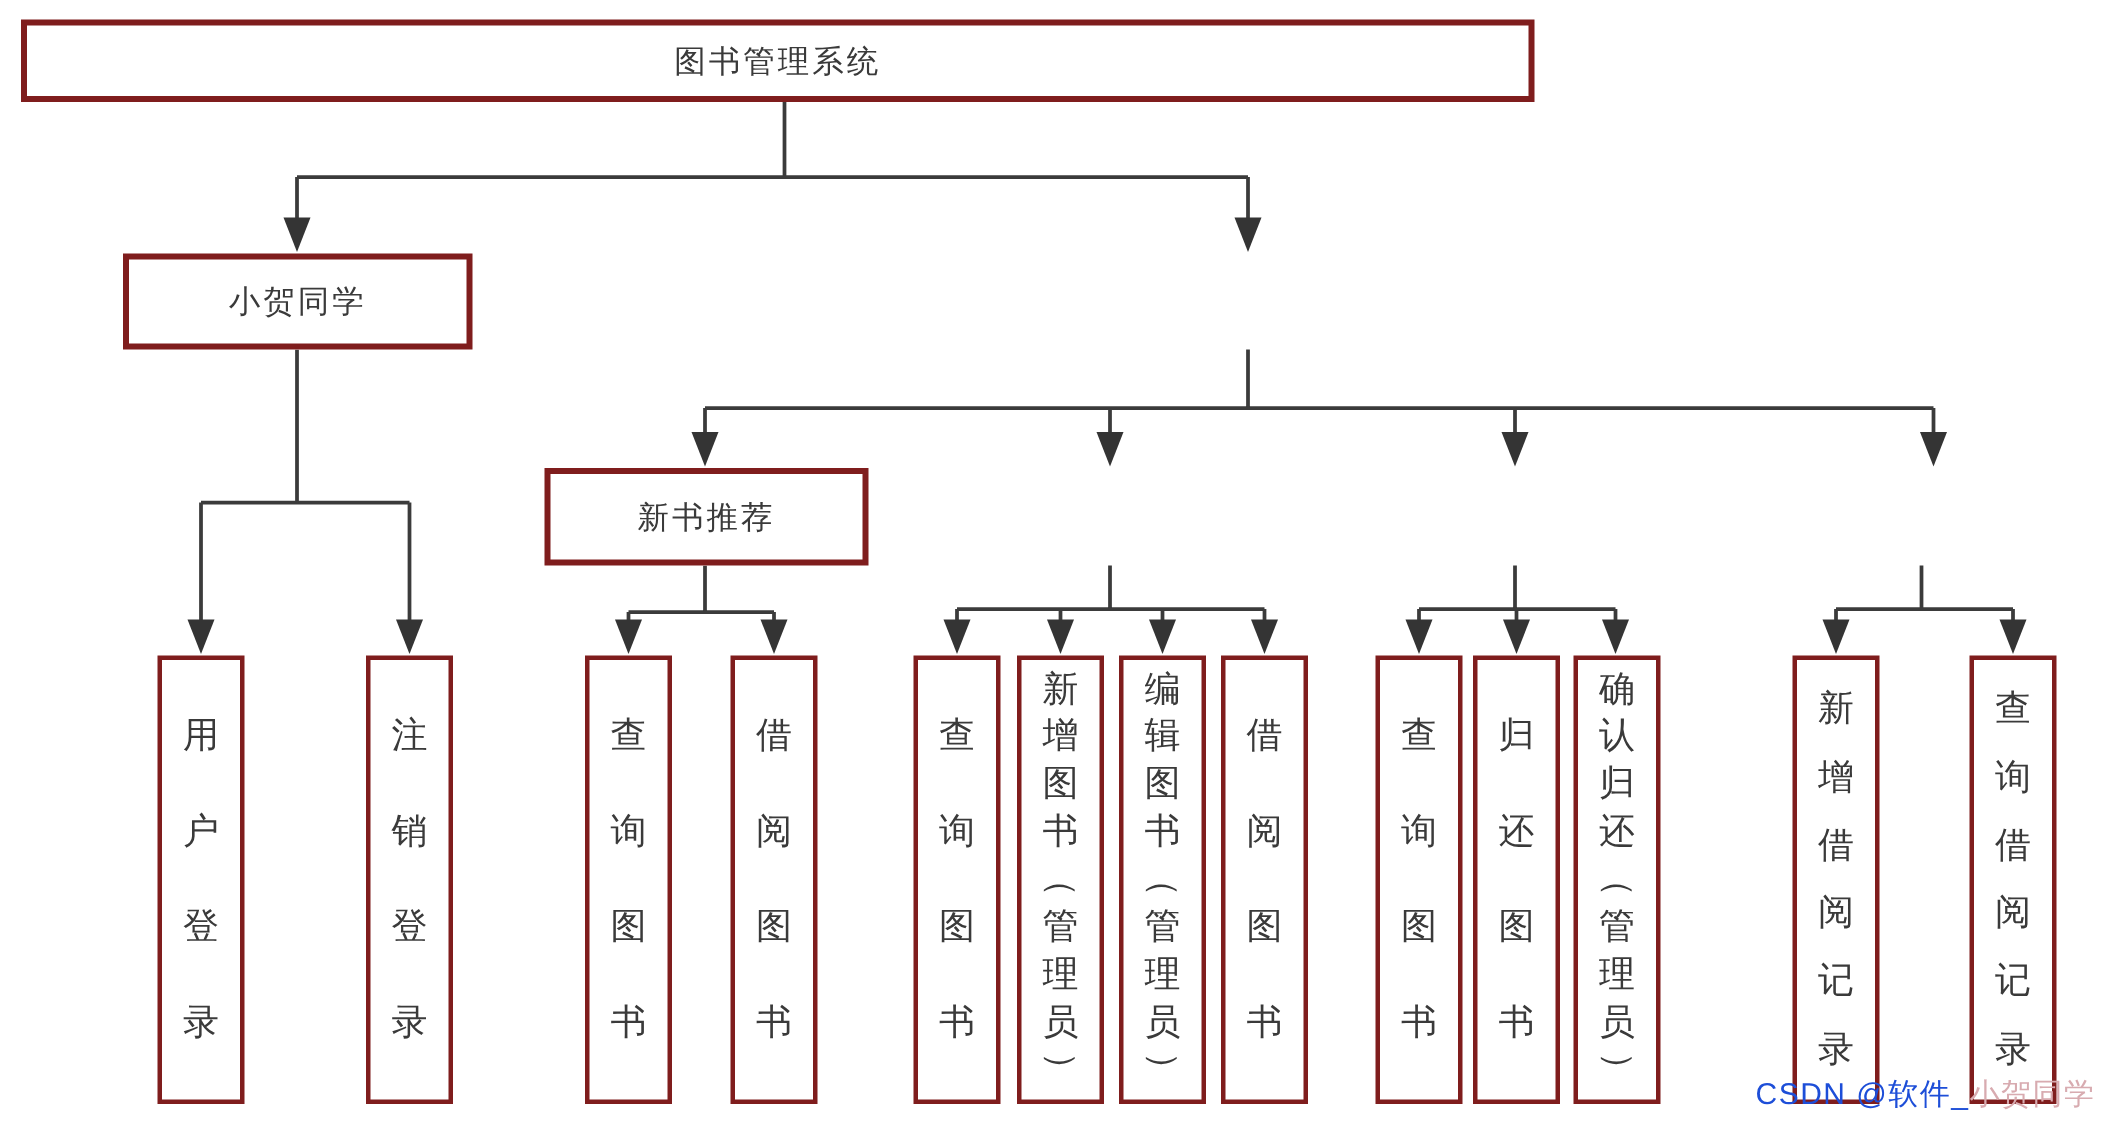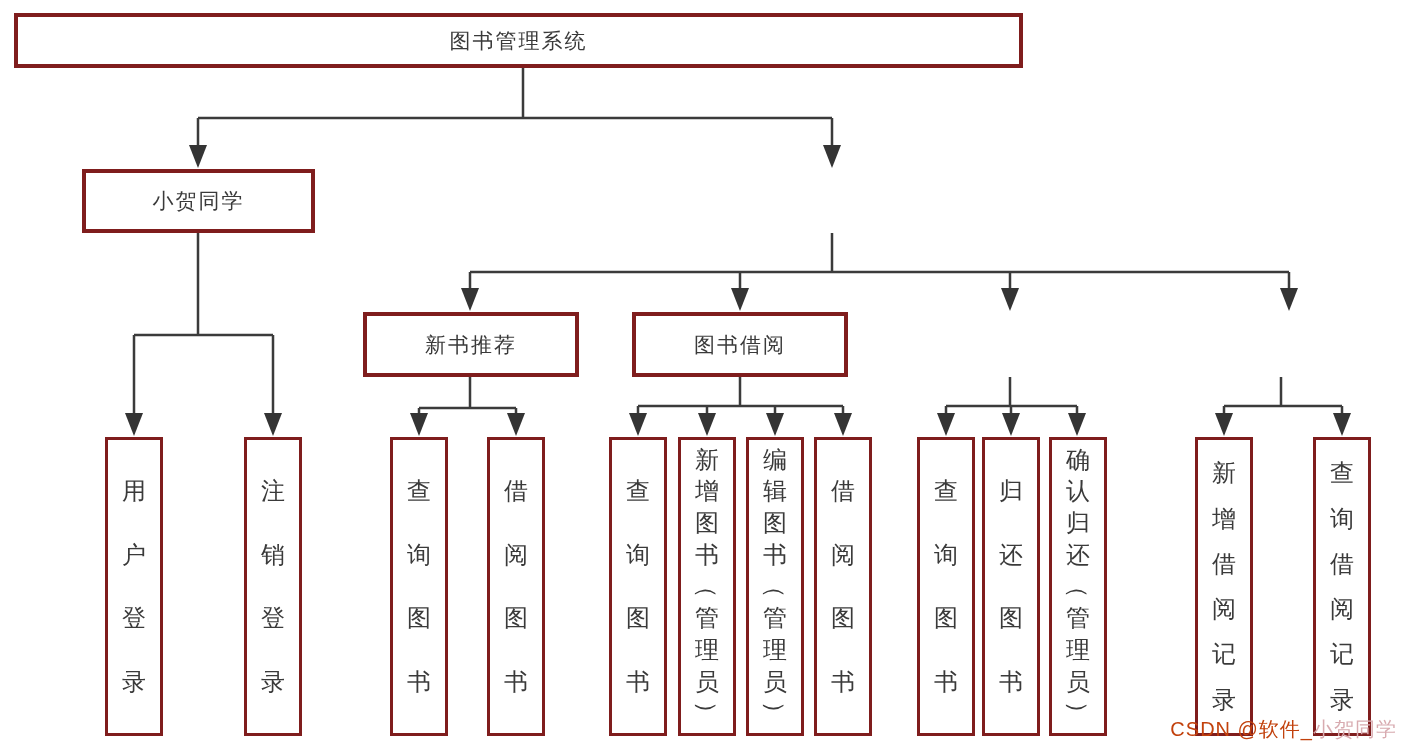--- a/index.html
+++ b/index.html
@@ -29,21 +29,21 @@
   }
   .leaf span{display:block;line-height:1;}
   .leaf span.rot{transform:rotate(90deg);}
   #watermark{
     position:absolute;
     right:8px;bottom:4px;
     font-size:20px;letter-spacing:1px;
     z-index:5;
     white-space:nowrap;
   }
-  #watermark .wm-gray{color:#c2410c;}
+  #watermark .wm-gray{color:#1d4ed8;}
   #watermark .wm-pink{color:#d8abb0;}
 </style>
 </head>
 <body>
 
 <div id="canvas">
 
   <svg id="wires" viewBox="0 0 1405 747" xmlns="http://www.w3.org/2000/svg">
     <g stroke="#3b3b3b" stroke-width="2.5" fill="none">
       <path d="M523 68 V118 M198 118 H832 M198 118 V150 M832 118 V150"></path>
@@ -75,21 +75,20 @@
       <polygon points="1215,413 1233,413 1224,436"></polygon>
       <polygon points="1333,413 1351,413 1342,436"></polygon>
     </g>
   </svg>
 
   <div class="node" style="left:14px;top:13px;width:1009px;height:55px;">图书管理系统</div>
 
   <div class="node" style="left:82px;top:169px;width:233px;height:64px;">小贺同学</div>
 
   <div class="node" style="left:363px;top:312px;width:216px;height:65px;">新书推荐</div>
-  <div class="node" style="left:632px;top:312px;width:216px;height:65px;">图书借阅</div>
 
   <div class="node leaf vtext" style="left:105px;top:437px;width:58px;height:299px;">
       <span>用</span>
       <span>户</span>
       <span>登</span>
       <span>录</span>
     </div>
   <div class="node leaf vtext" style="left:244px;top:437px;width:58px;height:299px;">
       <span>注</span>
       <span>销</span>

